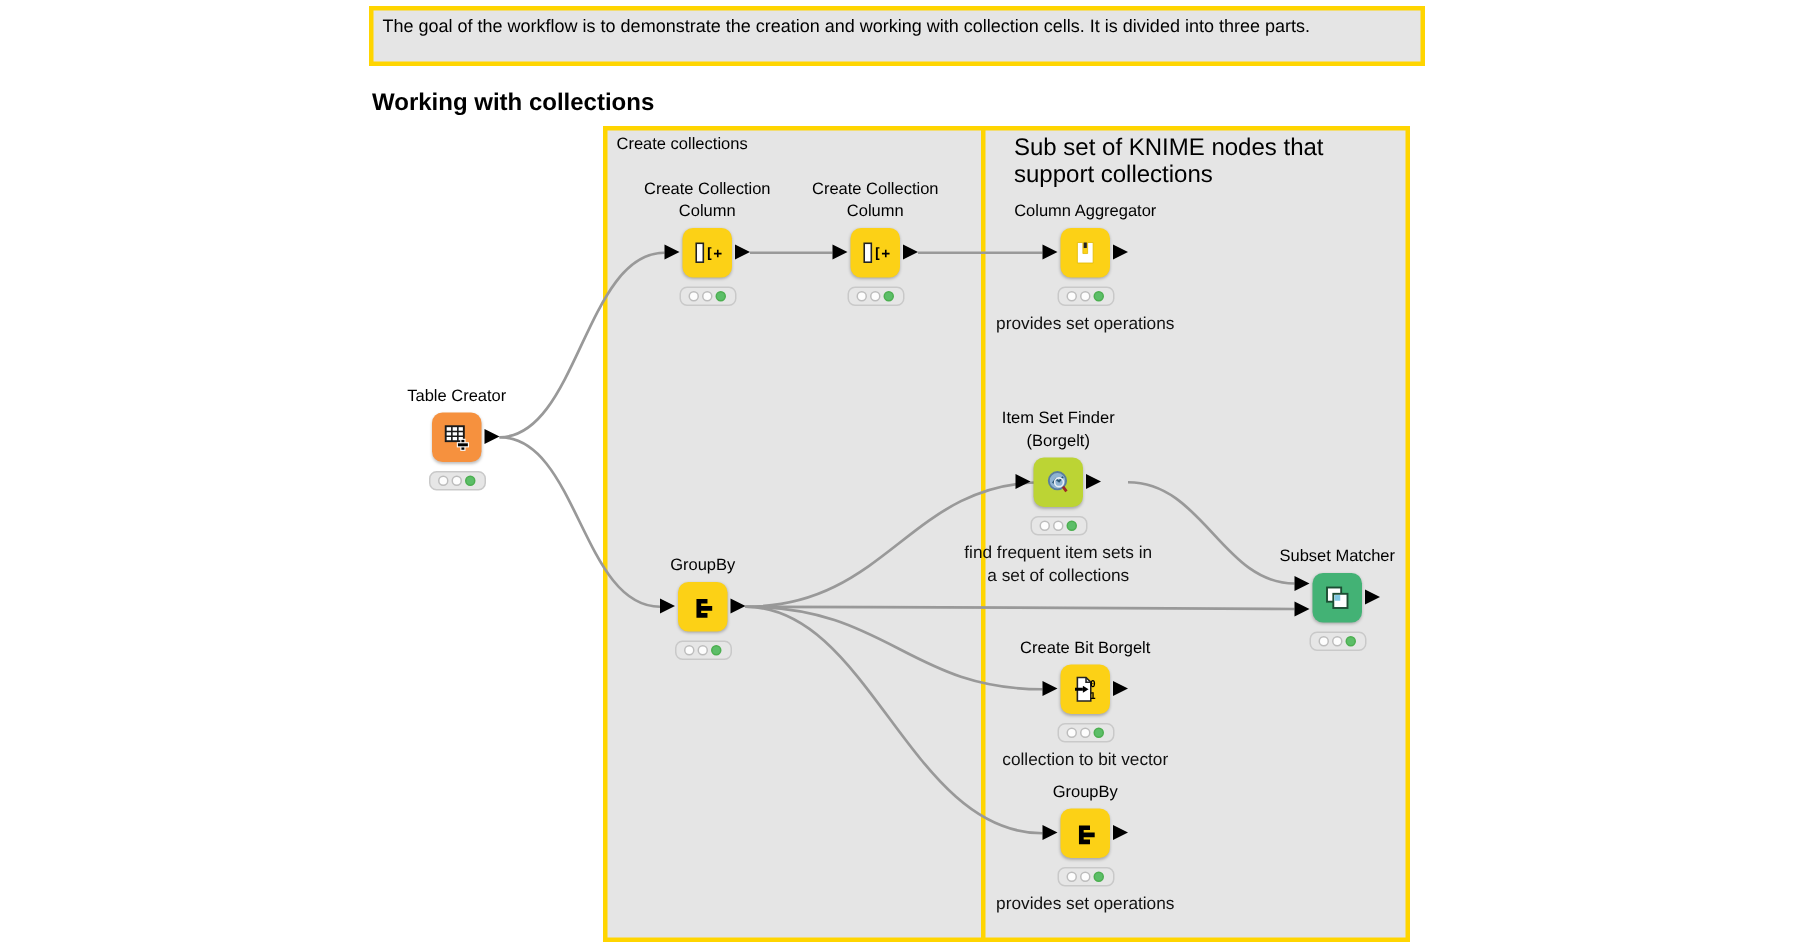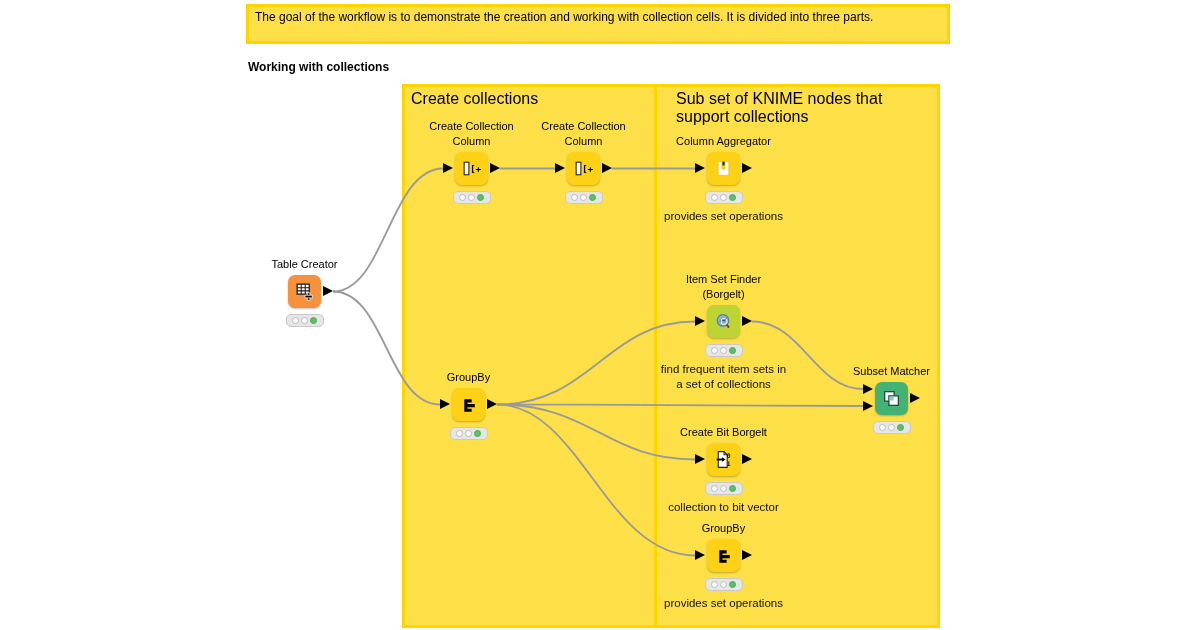--- a/index.html
+++ b/index.html
@@ -1,26 +1,26 @@
 <!DOCTYPE html>
 <html><head>
 <meta charset="utf-8">
 <style>
   html,body{margin:0;padding:0;}
   body{
     width:1200px;height:630px;position:relative;background:#ffffff;
     font-family:"Liberation Sans", sans-serif;color:#000;overflow:hidden;
   }
   .annotation-box{
-    position:absolute;box-sizing:border-box;border:3px solid #FFD500;background:#fde047;z-index:1;
+    position:absolute;box-sizing:border-box;border:3px solid #FFD500;background:#e5e5e5;z-index:1;
   }
   #top-annotation{left:246px;top:4px;width:704px;height:40px;padding:2px 6px;font-size:12px;line-height:1.4;}
-  #group-box-1{left:402px;top:84px;width:279px;height:544px;padding:3px 6px;font-size:16px;}
+  #group-box-1{left:402px;top:84px;width:279px;height:544px;padding:3px 6px;font-size:11px;}
   #group-box-2{left:654px;top:84px;width:286px;height:544px;padding:3px 19px;font-size:16px;}
-  #section-label{position:absolute;left:248px;top:60px;font-size:12px;font-weight:bold;z-index:1;}
+  #section-label{position:absolute;left:248px;top:60px;font-size:16px;font-weight:bold;z-index:1;}
   #wires{position:absolute;left:0;top:0;z-index:2;}
   #wires path{stroke:#999999;stroke-width:1.8;fill:none;}
   .node{position:absolute;width:33px;height:33px;z-index:3;}
   .icon{
     width:33px;height:33px;border-radius:7px;display:flex;align-items:center;justify-content:center;
     box-shadow:0 1px 2px rgba(0,0,0,.25);
   }
   .bg-yellow{background:#FCD116;}
   .bg-orange{background:#F6913E;}
   .bg-lime{background:#BCD434;}
@@ -138,21 +138,21 @@
   <span class="port in"></span>
   <span class="port out"></span>
   <div class="status">
       <i></i>
       <i></i>
       <i class="on"></i>
     </div>
   <div class="caption">provides set operations</div>
 </div>
 
-<div class="node" style="left:707px;top:305px;">
+<div class="node" style="left:689px;top:305px;">
   <div class="label">Item Set Finder (Borgelt)</div>
   <div class="icon bg-lime">
     <svg width="21" height="21" viewBox="0 0 20 20">
       <circle cx="9.5" cy="9" r="5.5" fill="#8FB4D3" stroke="#5A7E9E" stroke-width="1.2"></circle>
       <path d="M6.5,10.5 l2,-2.5 l2,1.5 l2.5,-3" stroke="#2C5777" stroke-width="1.2" fill="none"></path>
       <circle cx="10.5" cy="10" r="2.8" fill="none" stroke="#E8EEF4" stroke-width="1"></circle>
       <line x1="13" y1="12.8" x2="15.2" y2="15.8" stroke="#9E2B25" stroke-width="1.8"></line>
     </svg>
   </div>
   <span class="port in"></span>

